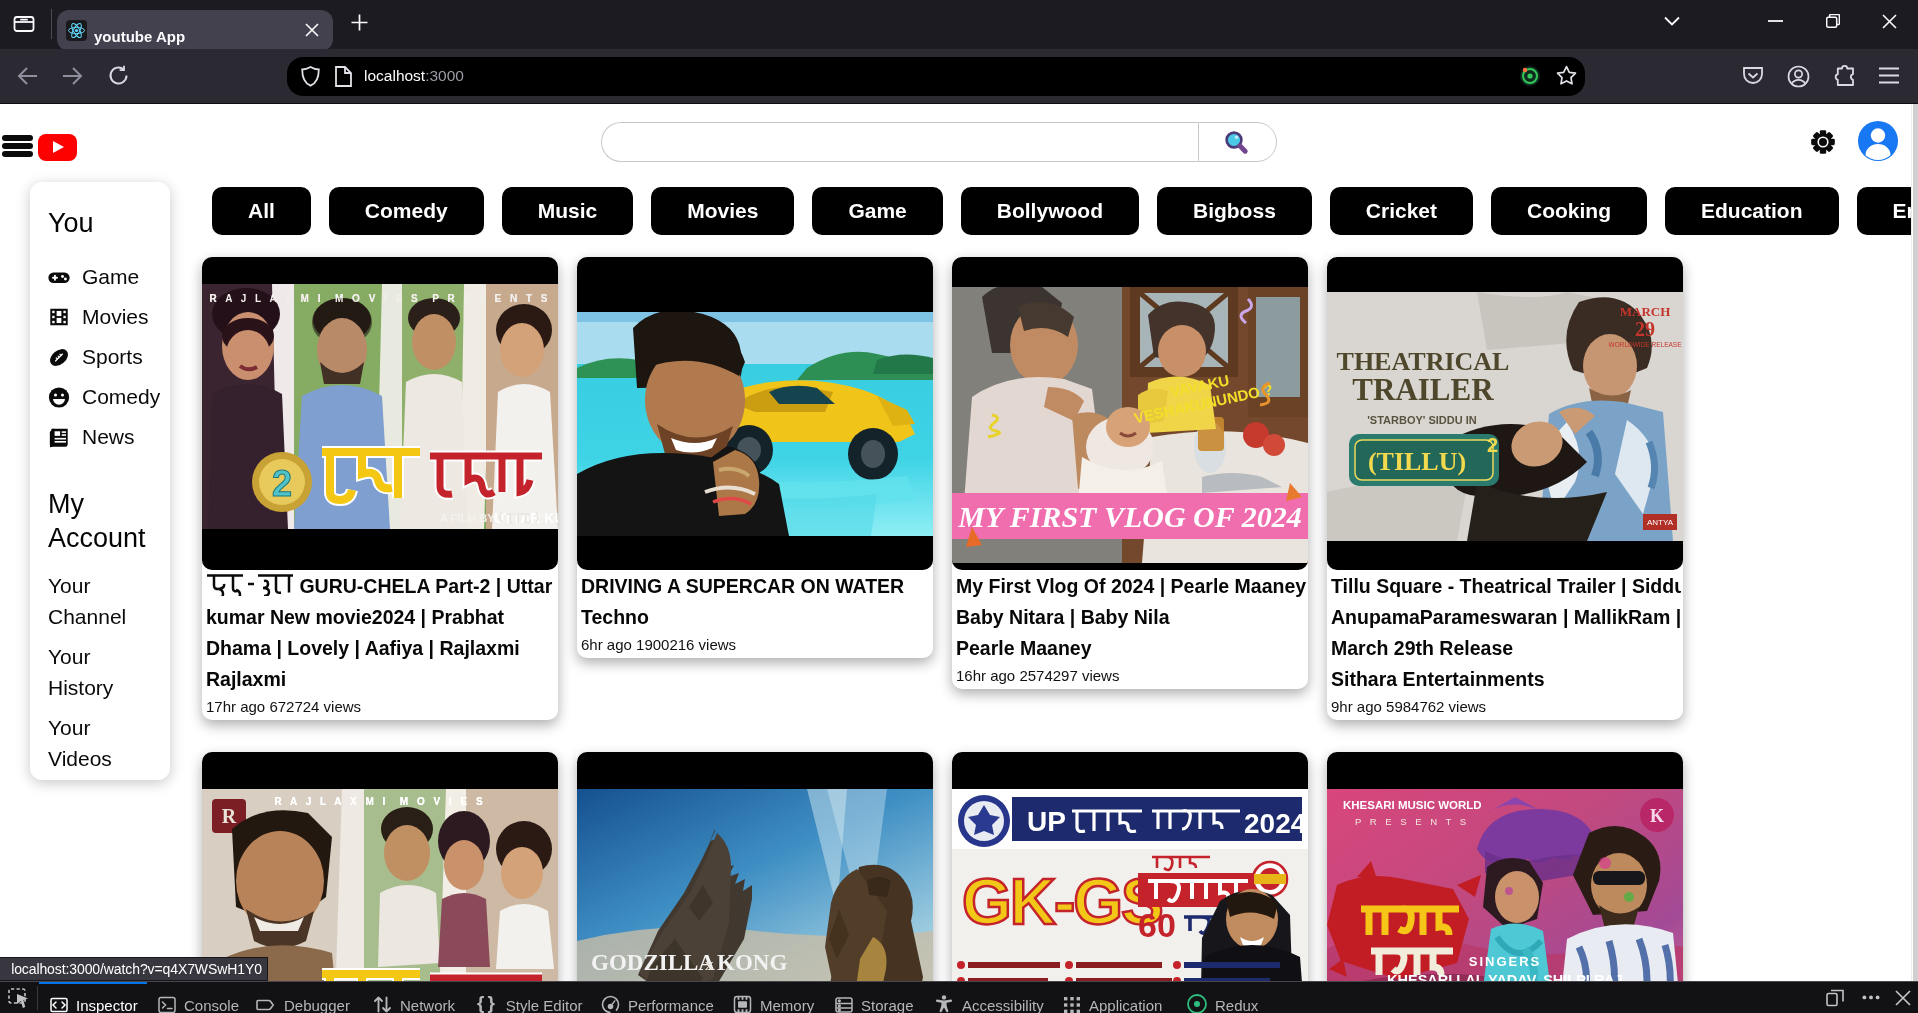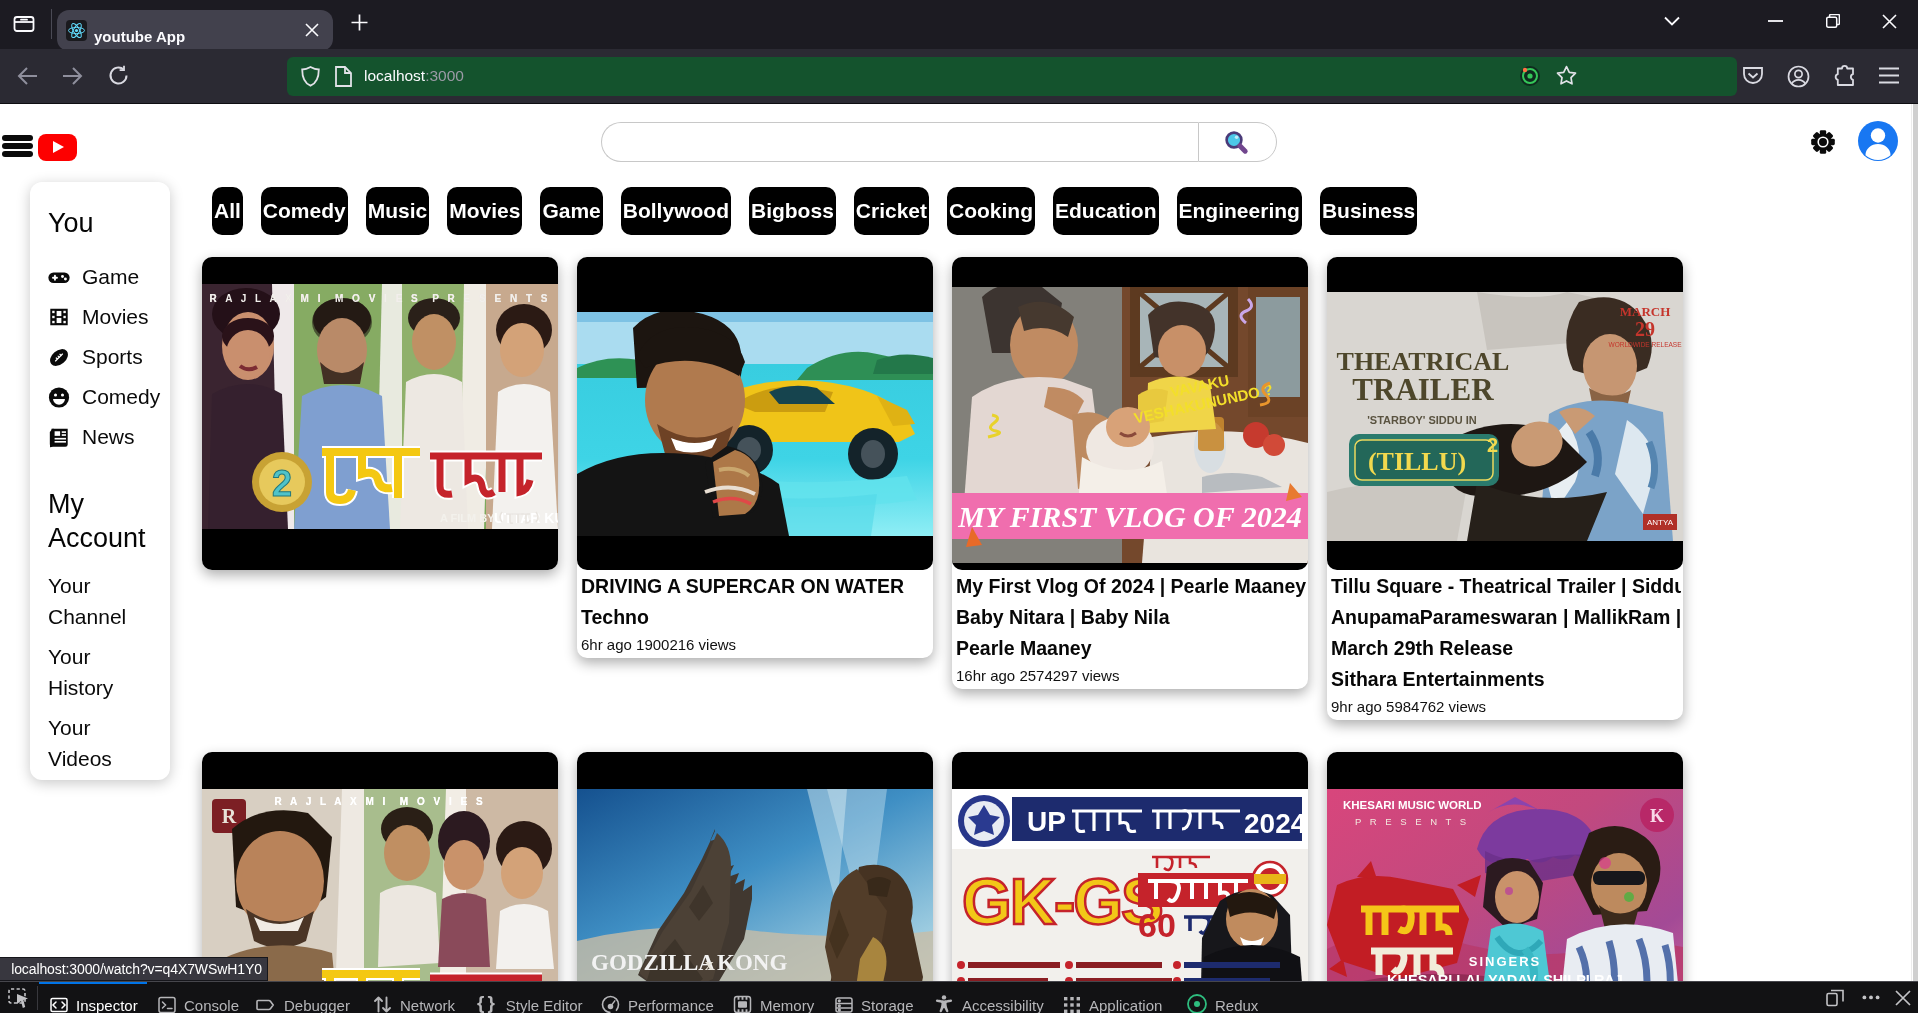--- a/index.html
+++ b/index.html
@@ -5,21 +5,21 @@
 * { margin:0; padding:0; box-sizing:border-box; }
 html,body { width:1918px; height:1013px; overflow:hidden; }
 body { font-family:"Liberation Sans", sans-serif; background:#fff; position:relative; }
 .abs { position:absolute; }
 
 
 #tabbar { position:absolute; left:0; top:0; width:1918px; height:49px; background:#1c1b22; }
 #tab { position:absolute; left:57px; top:10px; width:276px; height:41px; background:#42414d; border-radius:12px; }
 #tab .title { position:absolute; left:37px; top:11px; font-size:15px; color:#fbfbfe; }
 #toolbar { position:absolute; left:0; top:49px; width:1918px; height:55px; background:#2b2a33; border-bottom:1px solid #0e0e12; }
-#urlbar { position:absolute; left:287px; top:57px; width:1450px; height:39px; background:#14532d; border-radius:6px; }
+#urlbar { position:absolute; left:287px; top:57px; width:1298px; height:39px; background:#000000; border-radius:16px; }
 #urlbar .host { position:absolute; left:77px; top:10px; font-size:15.5px; color:#fbfbfe; }
 #urlbar .host span { color:#9b9ba6; }
 
 
 #page { position:absolute; left:0; top:104px; width:1918px; height:877px; background:#fff; overflow:hidden; }
 
 
 #burger div { position:absolute; left:2px; width:31px; height:6px; background:#0b0b0b; border-radius:3px; }
 #ytlogo { position:absolute; left:38px; top:30px; width:39px; height:27px; background:#fd0000; border-radius:8px; }
 #ytlogo:after { content:""; position:absolute; left:15px; top:7px; border-left:11px solid #fff; border-top:6.5px solid transparent; border-bottom:6.5px solid transparent; }
@@ -30,21 +30,21 @@
 
 #sidebar { position:absolute; left:30px; top:78px; width:140px; height:598px; background:#fff; border-radius:12px; box-shadow:0 3px 14px rgba(0,0,0,.22); padding:24px 0 0 18px; }
 #sidebar h2 { font-size:27px; line-height:34px; color:#050505; font-weight:normal; }
 .menuitem { display:flex; align-items:center; height:40px; }
 .menuitem svg { flex:0 0 22px; }
 .menuitem span { font-size:21px; color:#0a0a0a; margin-left:12px; }
 .slink { font-size:21px; line-height:30.5px; color:#0a0a0a; margin-bottom:10px; }
 
 
 #chips { position:absolute; left:212px; top:83px; display:flex; gap:18px; }
-.chip { height:48px; line-height:48px; padding:0 2px; background:#000; color:#fff; font-size:21px; font-weight:bold; border-radius:10px; white-space:nowrap; }
+.chip { height:48px; line-height:48px; padding:0 36px; background:#000; color:#fff; font-size:21px; font-weight:bold; border-radius:10px; white-space:nowrap; }
 
 
 .card { position:absolute; width:356px; background:#fff; border-radius:10px; box-shadow:0 5px 13px rgba(0,0,0,.32); }
 .thumb { width:356px; height:313px; background:#000; border-radius:10px; position:relative; overflow:hidden; }
 .thumb svg { position:absolute; left:0; }
 .meta { padding:1px 2px 1px 4px; }
 .title { font-size:19.5px; line-height:31px; font-weight:bold; color:#070707; white-space:nowrap; overflow:hidden; }
 .channel { font-size:19.5px; line-height:31px; font-weight:bold; color:#070707; white-space:nowrap; overflow:hidden; }
 .dev { vertical-align:-3px; }
 .views { font-size:15px; line-height:24px; color:#111; white-space:nowrap; overflow:hidden; }
@@ -310,20 +310,33 @@
         <path d="M228 172h112 M238 172v30q0 10 12 8 M266 172v24q12-6 14 6t12 6 M300 172v36 M318 172v36q8-2 10-12" fill="none" stroke="#fff" stroke-width="11"></path>
         <path d="M228 172h112 M238 172v30q0 10 12 8 M266 172v24q12-6 14 6t12 6 M300 172v36 M318 172v36q8-2 10-12" fill="none" stroke="#c5232b" stroke-width="7"></path>
       </g>
       <text x="238" y="238" font-size="11" fill="#f3f1ec" font-weight="bold">A FILM BY</text>
       <text x="292" y="239" font-size="14" fill="#fff" font-weight="bold">UTTAR KUMAR</text>
       <g stroke="#e8e4df" stroke-width="1.6" fill="none">
               <path d="M300 228q-4 5 0 10M304 230h24M308 230v7q0 3 3 2M316 230v9M324 230v9q4 0 4-3M334 228q4 5 0 10"></path>
             </g>
     </svg>
         </div>
+    <div class="meta">
+      <div class="title"><svg class="dev" width="88" height="23" viewBox="0 0 88 23">
+              <g stroke="#0a0a0a" stroke-width="2.5" fill="none">
+                <path d="M1 2.5h36M8 2.5v10q0 4 5 3.5 6-1 5-5M13 16q4 1 4 5t-4 3M27 2.5v13q0 4 6 2M30 17q4 1 4 4.5t-4 3"></path>
+                <path d="M42 11h6"></path>
+                <path d="M52 2.5h35M58 8q4-1 4 3t-5 4q6 0 6 4t-5 4M70 2.5v14q0 4 5 3M83 2.5v17"></path>
+              </g>
+            </svg> GURU-CHELA Part-2 | Uttar</div>
+      <div class="title">kumar New movie2024 | Prabhat</div>
+      <div class="title">Dhama | Lovely | Aafiya | Rajlaxmi</div>
+      <div class="channel">Rajlaxmi</div>
+      <div class="views">17hr ago 672724 views</div>
+    </div>
   </div>
 
   <div class="card" style="left:577px;top:153px">
     <div class="thumb">
           <svg style="top:55px" width="356" height="224" viewBox="0 0 356 224">
       <defs>
         <linearGradient id="wat" x1="0" y1="0" x2="0" y2="1">
           <stop offset="0" stop-color="#38cde0"></stop>
                 <stop offset="0.55" stop-color="#3ed4e6"></stop>
                 <stop offset="1" stop-color="#8feef5"></stop>

